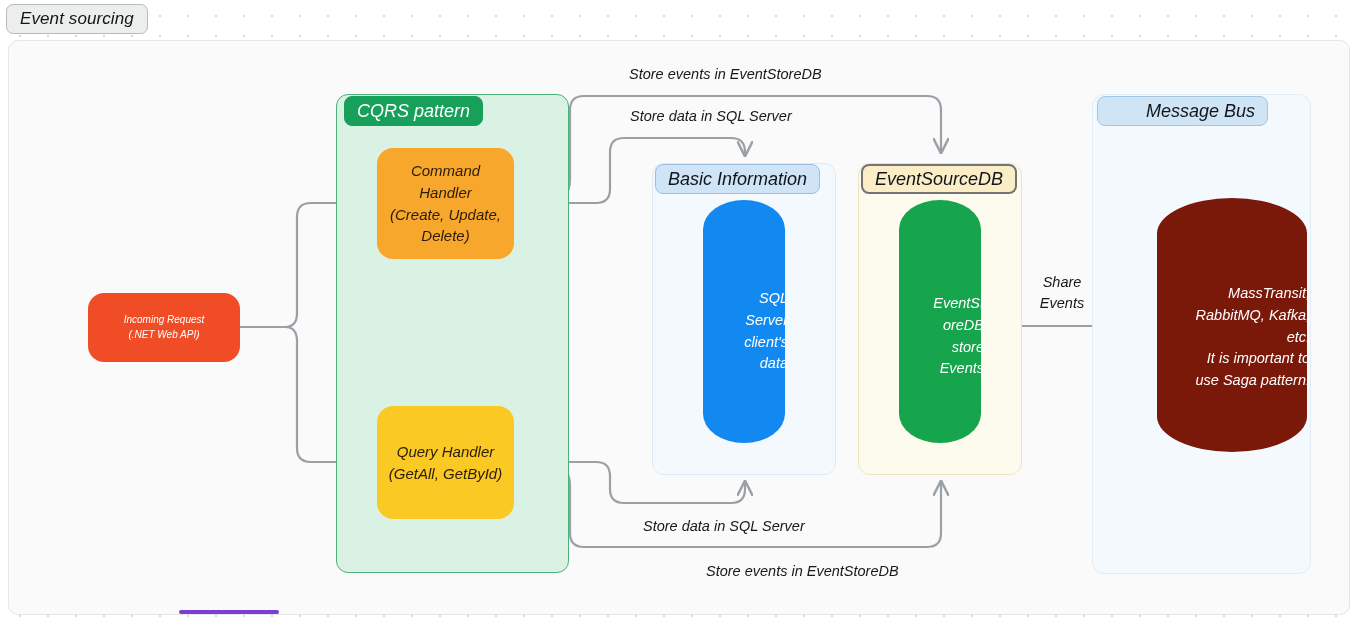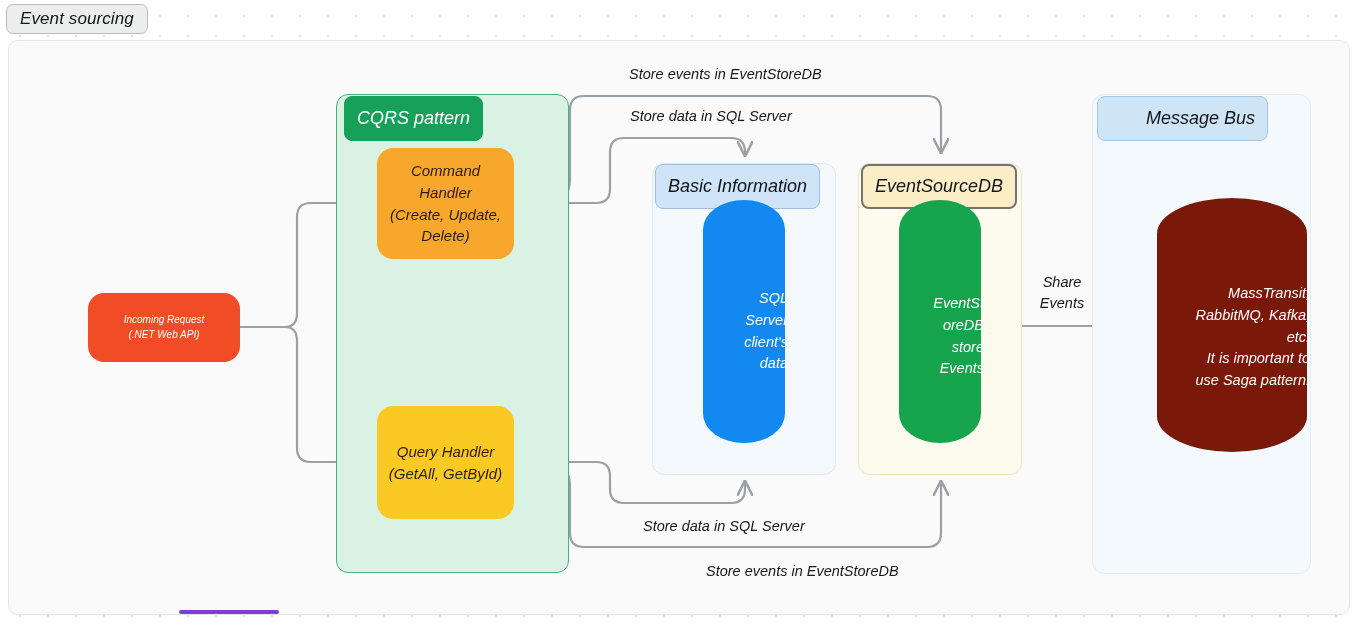--- a/index.html
+++ b/index.html
@@ -102,21 +102,21 @@
     left: 1092px; top: 94px;
     width: 219px; height: 480px;
     background: #f4f9fd;
     border: 1.5px solid #e2edf6;
   }
 
   
   .pill {
     position: absolute;
     display: flex; align-items: center; 
-    height: 45px;
+    height: 30px;
     padding: 0 12px;
     border-radius: 8px;
     font-size: 18px;
     white-space: nowrap;
     box-sizing: border-box;
   }
   #pill-cqrs {
     left: 344px; top: 96px;
     background: #17a05a;
     color: #ffffff;

